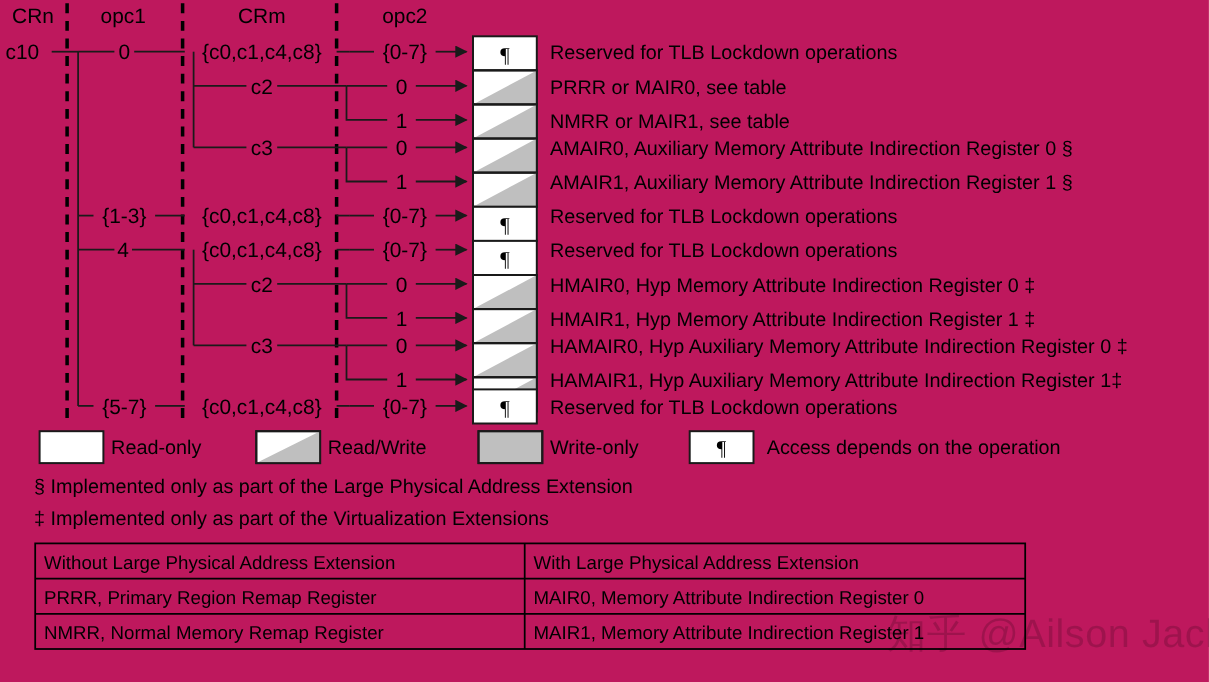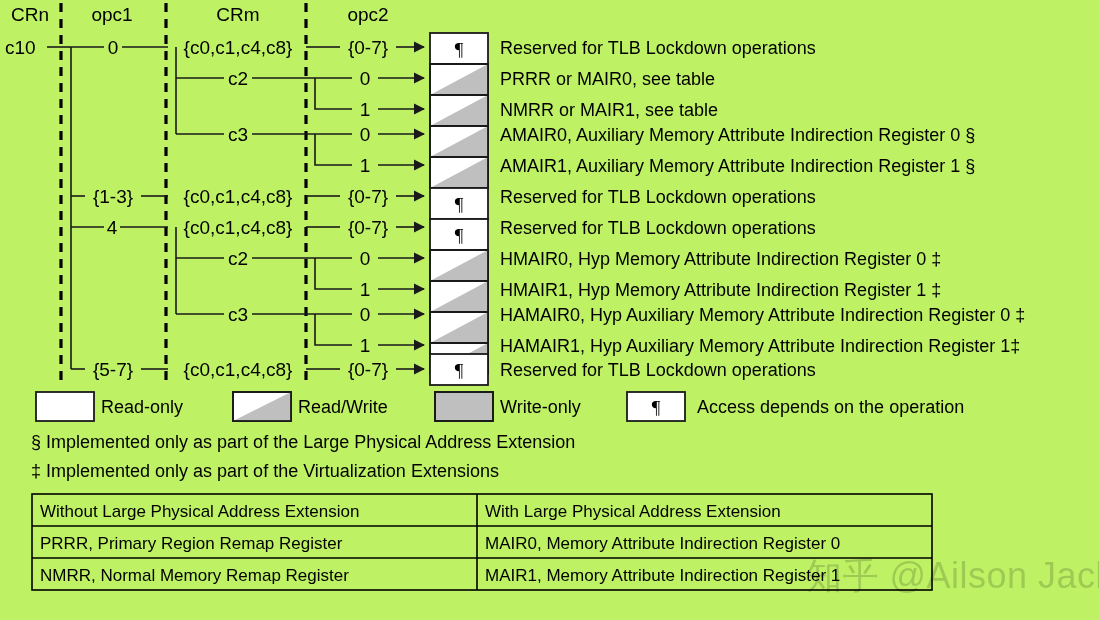--- a/index.html
+++ b/index.html
@@ -11,21 +11,21 @@
   body {
     font-family: "Liberation Sans", sans-serif;
     color: #000000;
     -webkit-font-smoothing: antialiased;
   }
   #page {
     position: relative;
     width: 1099px;
     height: 620px;
     overflow: hidden;
-    background: #bef264;
+    background: #be185d;
   }
   #diagram-svg {
     position: absolute;
     left: 0;
     top: 0;
     width: 1099px;
     height: 620px;
   }
   .svg-txt {
     font-family: "Liberation Sans", sans-serif;

